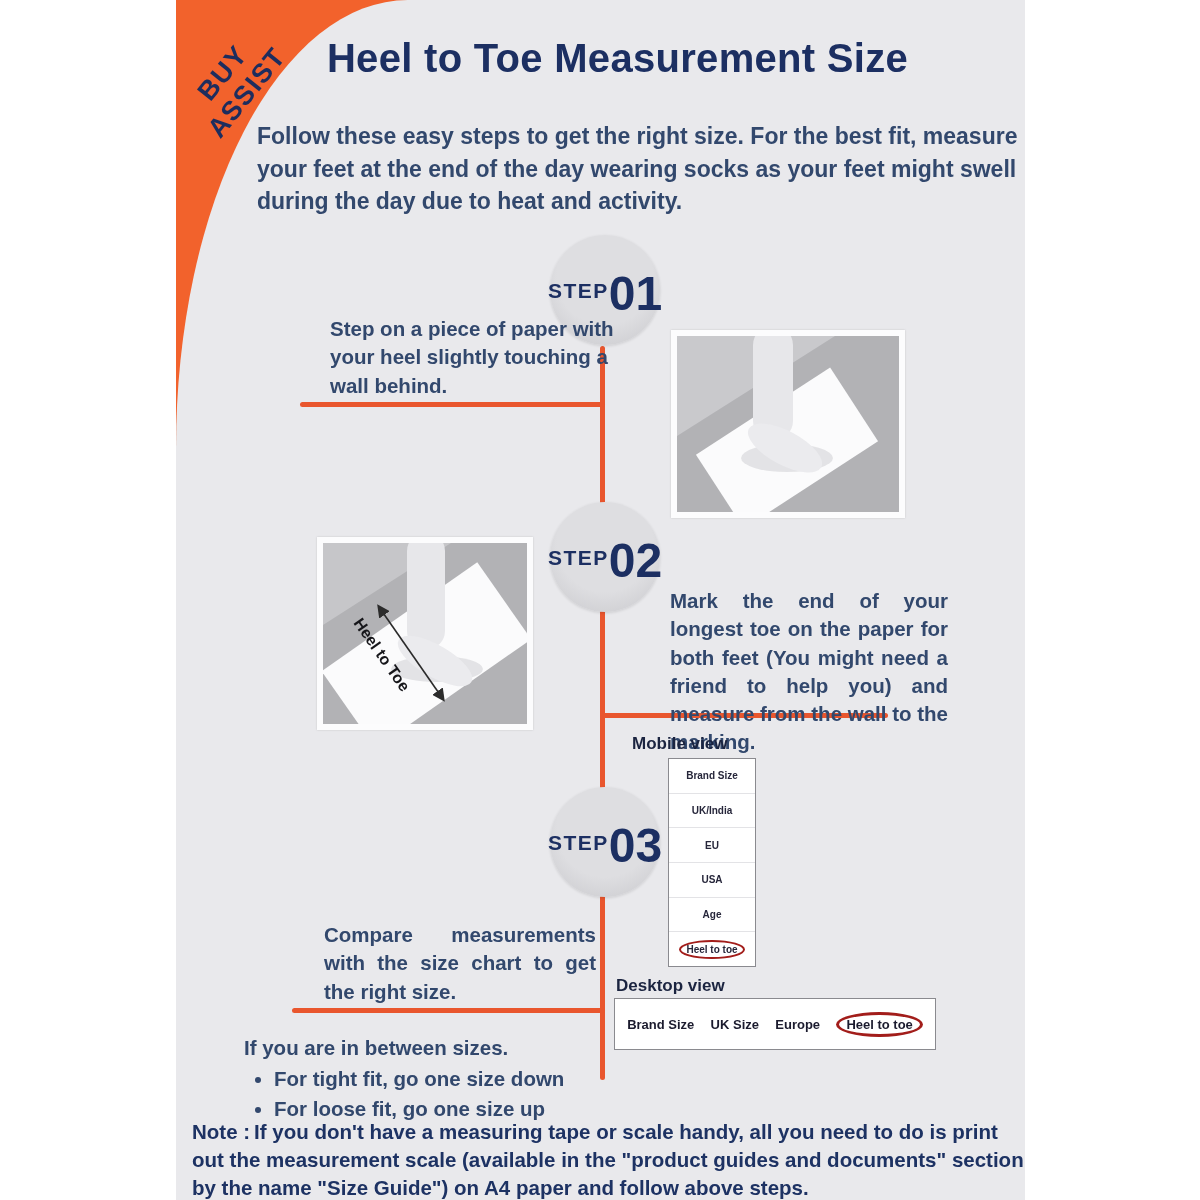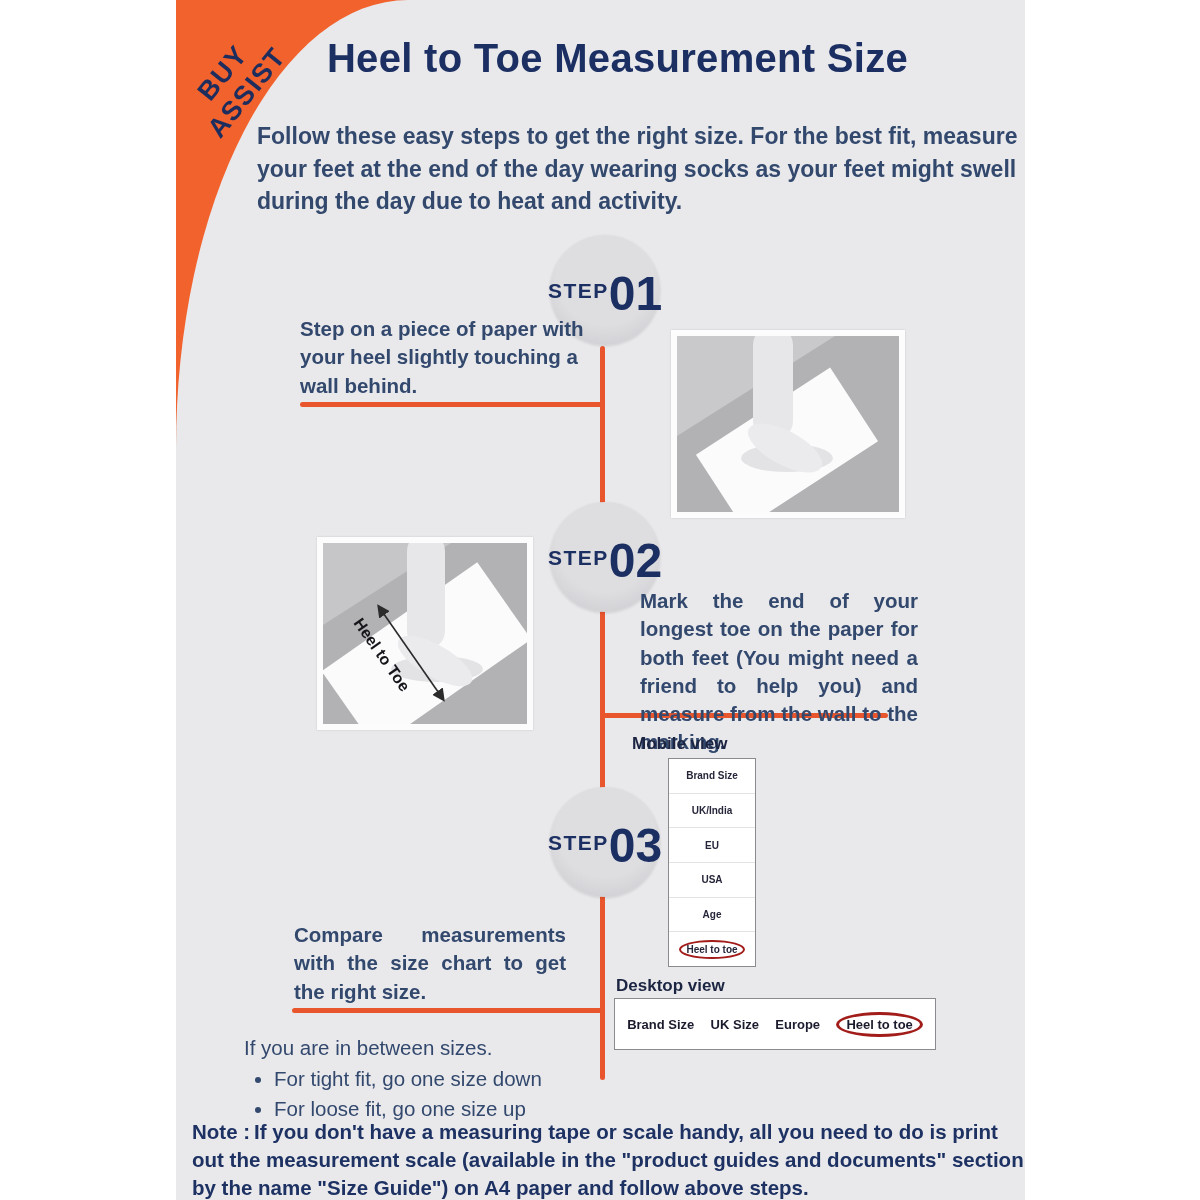--- a/index.html
+++ b/index.html
@@ -31,41 +31,41 @@
   .h2{left:602px;top:713px;width:286px;height:5px;}
   .v3{left:600px;top:895px;width:5px;height:185px;}
   .h3{left:292px;top:1008px;width:313px;height:5px;}
   .step-circle{position:absolute;width:110px;height:110px;border-radius:50%;
     background:radial-gradient(circle at 50% 38%,#dedee1 55%,#c7c7cb 100%);
     display:flex;align-items:center;justify-content:center;
     box-shadow:0 1px 3px rgba(0,0,0,.12);}
   .c1{left:550px;top:235px;} .c2{left:550px;top:502px;} .c3{left:550px;top:787px;}
   .step-label{font-size:21px;font-weight:800;letter-spacing:1.5px;color:var(--heading-navy);line-height:1;}
   .step-num{font-size:48px;font-weight:800;color:var(--heading-navy);line-height:1;margin-top:8px;}
-  .step-text{position:absolute;font-size:20.5px;font-weight:700;color:var(--body-navy);line-height:1.38;}
+  .step-text{position:absolute;font-size:20.5px;font-weight:700;color:var(--body-navy);line-height:1.38;margin-left:30px;}
   .t1{left:300px;top:315px;width:285px;}
   .t2{left:640px;top:587px;width:278px;text-align:justify;}
   .t3{left:294px;top:921px;width:272px;text-align:justify;}
   .photo{position:absolute;border:6px solid #fcfcfd;box-shadow:0 0 2px rgba(0,0,0,.15);line-height:0;}
   .p1{left:671px;top:330px;}
   .p2{left:317px;top:537px;}
   .small-label{position:absolute;font-size:17px;font-weight:800;color:#1B2440;}
   .mobile-label{left:632px;top:734px;}
   .desktop-label{left:616px;top:976px;}
   .mobile-table{position:absolute;left:668px;top:758px;width:86px;height:207px;background:#fff;
     border:1px solid #8a8a8f;display:flex;flex-direction:column;}
   .mobile-row{flex:1;display:flex;align-items:center;justify-content:center;
     font-size:10px;font-weight:700;color:#26263A;border-bottom:1px solid #e3e3e6;}
   .mobile-row:last-child{border-bottom:none;}
   .desktop-table{position:absolute;left:614px;top:998px;width:312px;height:50px;background:#fff;
     border:1px solid #8a8a8f;display:flex;align-items:center;justify-content:space-around;padding:0 4px;}
   .desktop-cell{font-size:13px;font-weight:700;color:#1B1B2E;white-space:nowrap;}
   .red-oval{display:inline-block;border:3px solid var(--highlight-red);border-radius:50%;padding:2px 7px;}
   .mobile-table .red-oval{padding:2px 5px;border-width:2.5px;}
-  .between{position:absolute;left:244px;top:1036px;font-size:20.5px;font-weight:400;color:var(--body-navy);}
+  .between{position:absolute;left:244px;top:1036px;font-size:20.5px;font-weight:700;color:var(--body-navy);}
   .between ul{margin:4px 0 0 8px;padding-left:22px;}
   .between li{line-height:1.45;}
   .note{position:absolute;left:192px;top:1118px;width:833px;font-size:20.5px;font-weight:800;
     color:#1D3263;line-height:1.36;}
   .note .prefix{margin-right:4px;}
 </style>
 </head>
 <body>
 
 <div class="page">

